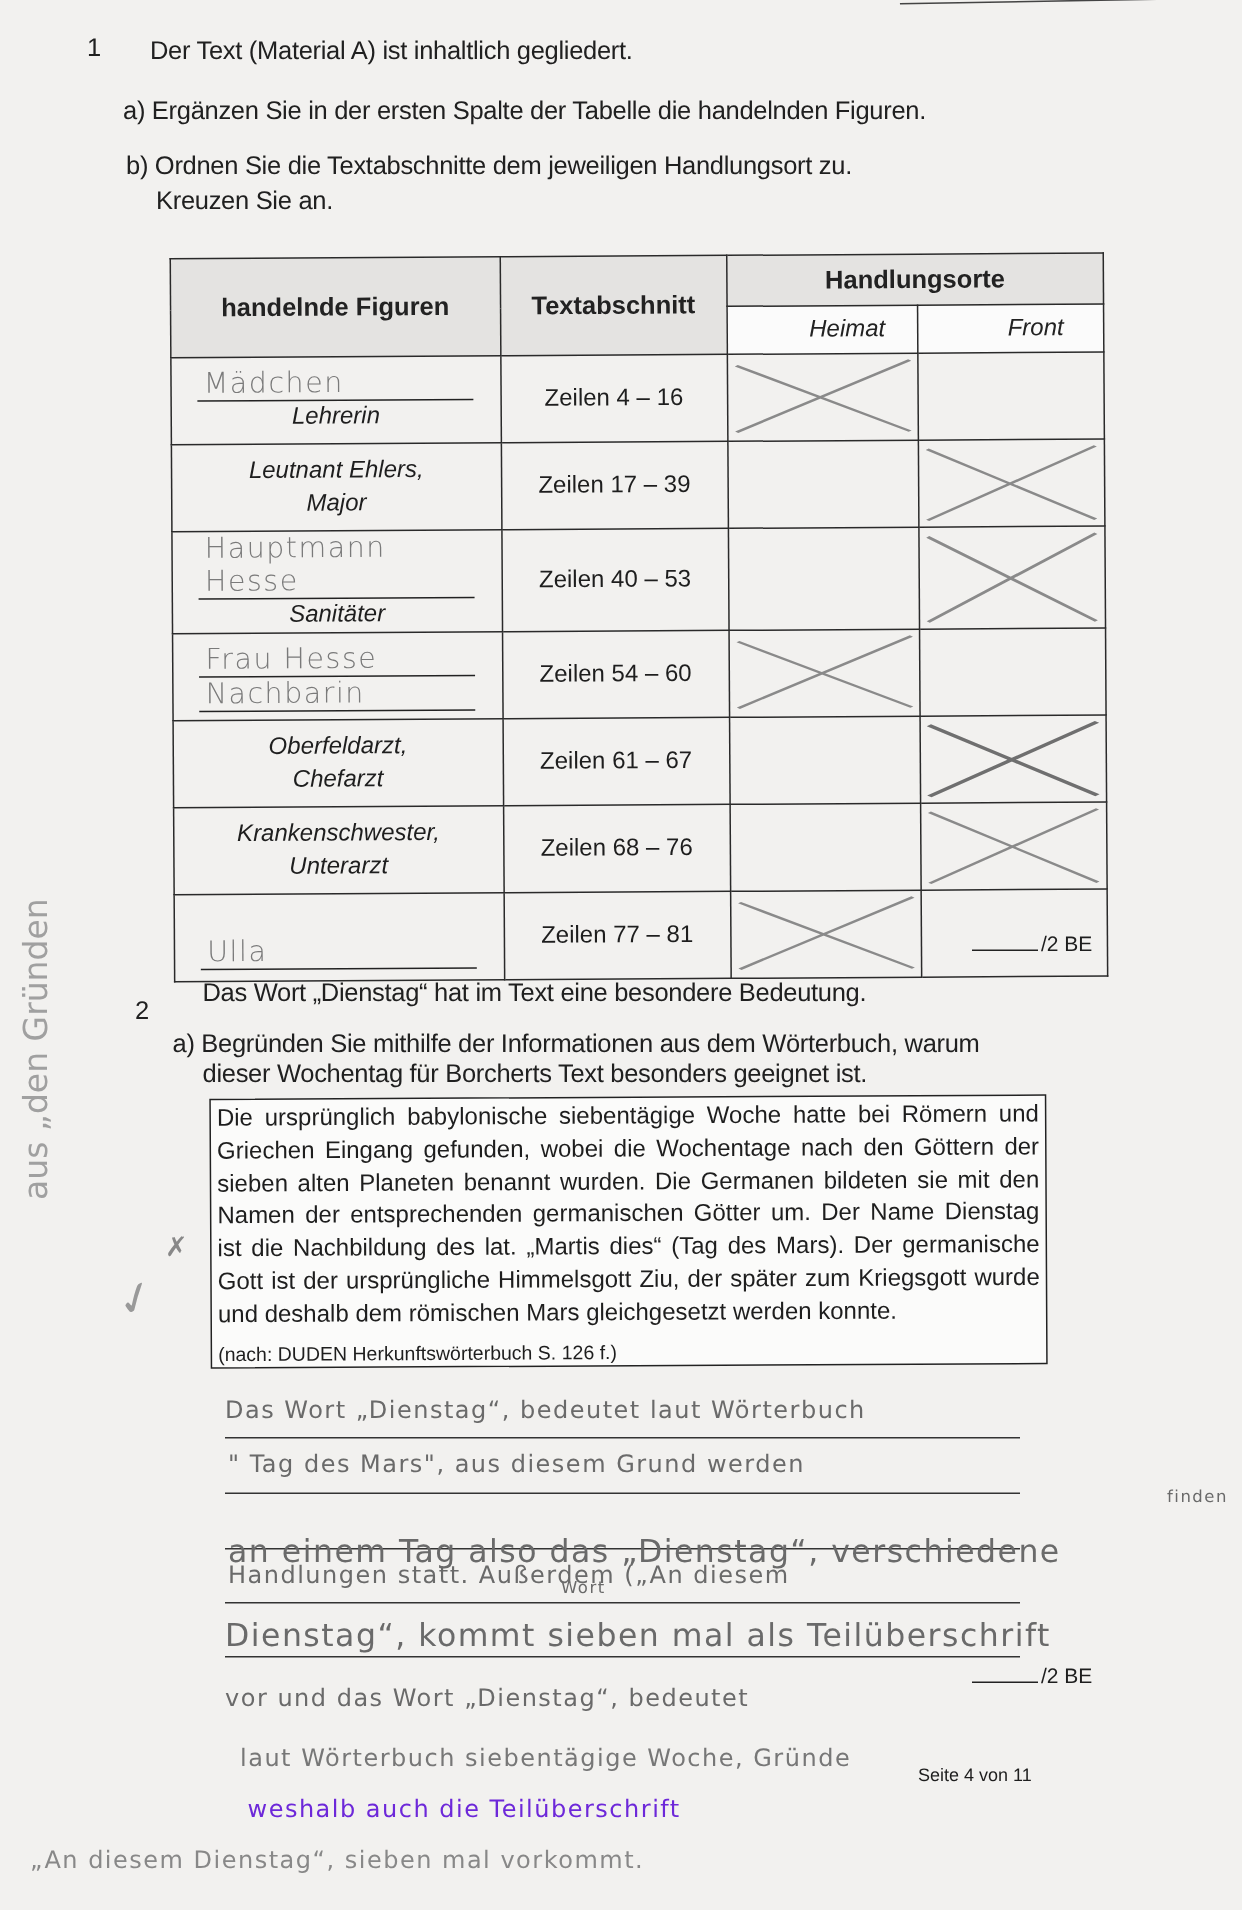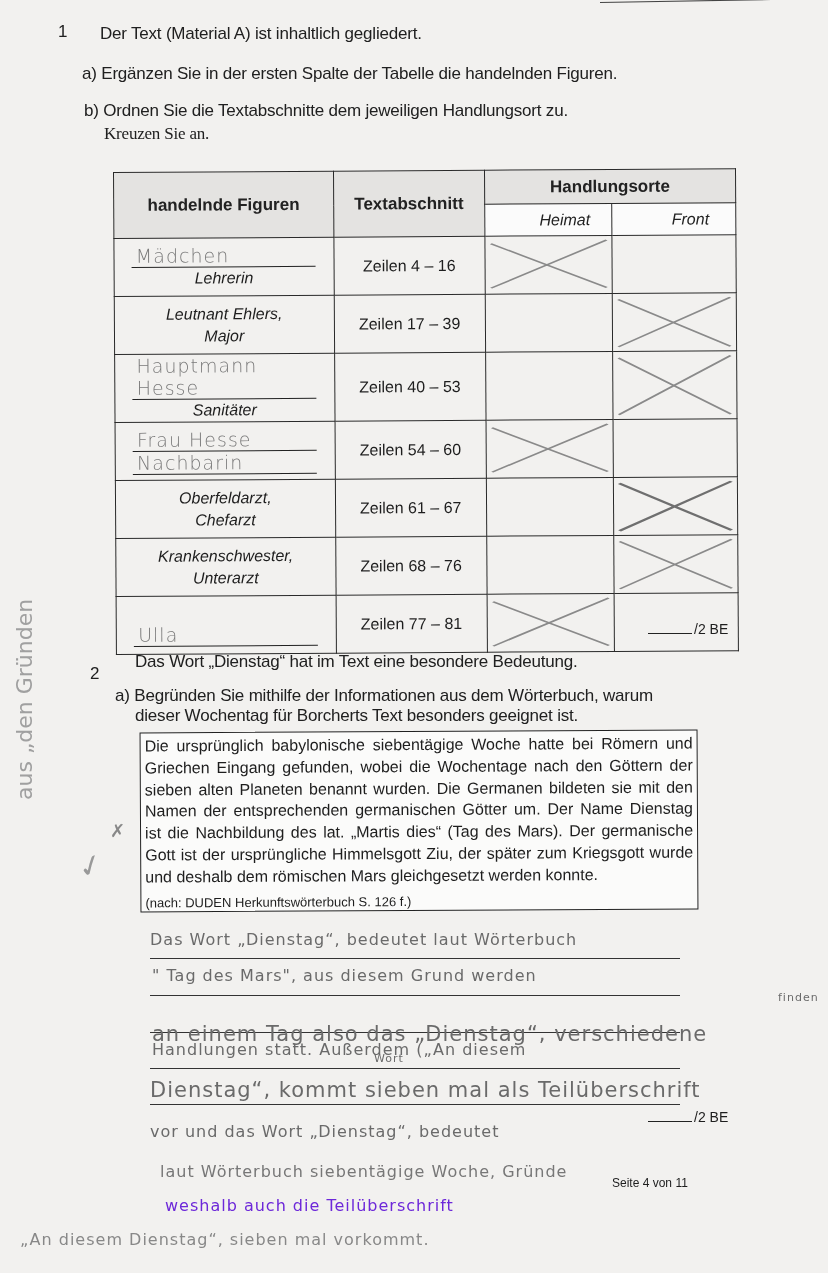--- a/index.html
+++ b/index.html
@@ -76,21 +76,21 @@
   </style>
 </head>
 <body>
 
 <div class="topline"></div>
 
 <div class="abs printed q-num" style="left:58px; top:22px;">1</div>
 <div class="abs printed" style="left:100px; top:24px;">Der Text (Material A) ist inhaltlich gegliedert.</div>
 <div class="abs printed" style="left:82px; top:64px;">a) Ergänzen Sie in der ersten Spalte der Tabelle die handelnden Figuren.</div>
 <div class="abs printed" style="left:84px; top:101px;">b) Ordnen Sie die Textabschnitte dem jeweiligen Handlungsort zu.</div>
-<div class="abs printed" style="left:104px; top:124px;font-family:Liberation Serif, serif;">Kreuzen Sie an.</div>
+<div class="abs printed" style="left:104px; top:124px;">Kreuzen Sie an.</div>
 
 <table class="tbl">
   <tbody>
       <tr style="height:34px;">
     <th class="col-fig" rowspan="2">handelnde Figuren</th>
     <th class="col-txt" rowspan="2">Textabschnitt</th>
     <th colspan="2">Handlungsorte</th>
   </tr>
   <tr style="height:32px;">
     <th class="sub col-h">Heimat</th>

